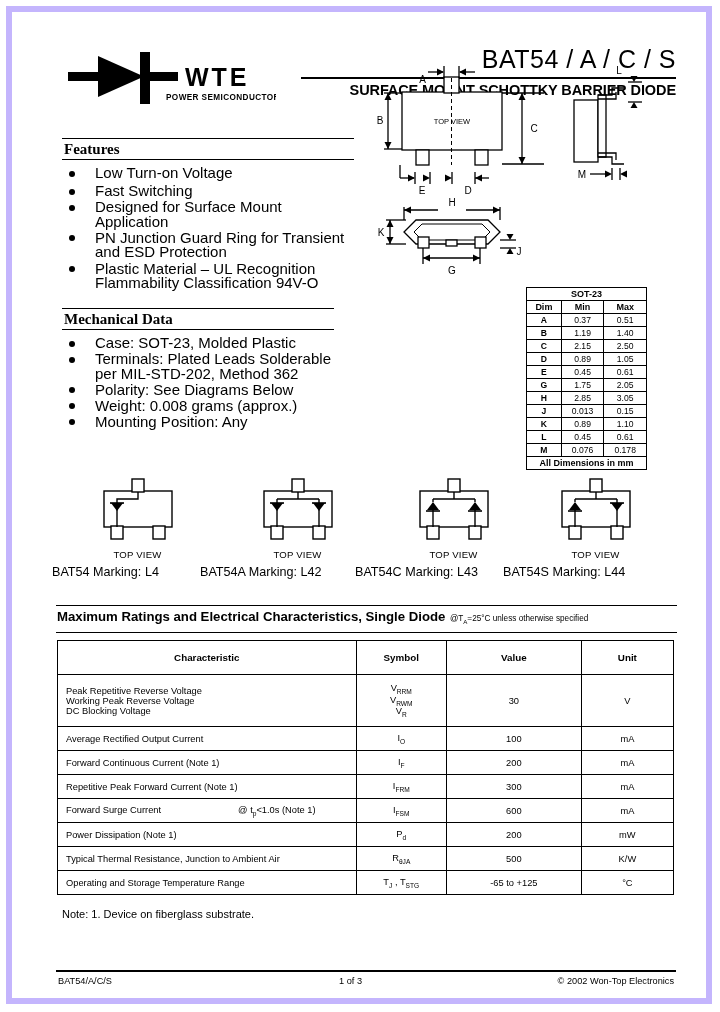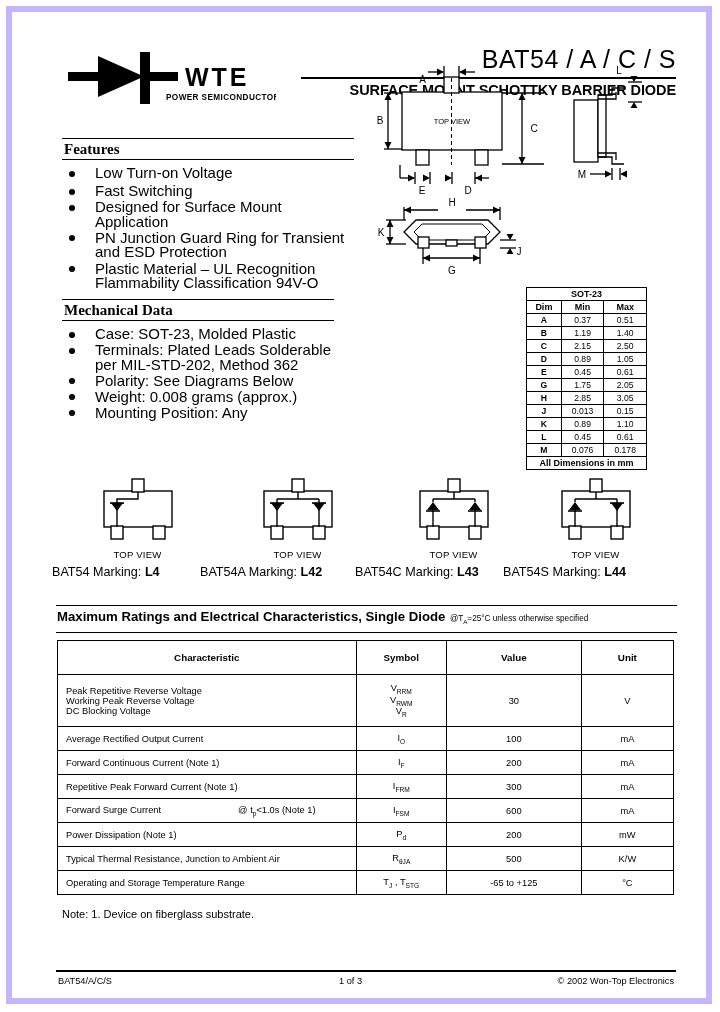--- a/index.html
+++ b/index.html
@@ -155,21 +155,21 @@
   .topview-lbl {
     font-size: 9.6px;
     margin-top: 2px;
     letter-spacing: 0.2px;
   }
   .marklbl {
     font-size: 12.6px;
     margin-top: 2px;
     white-space: nowrap;
   }
-  .marklbl b { font-weight: bold; text-align: right; }
+  .marklbl b { font-weight: normal; text-align: right; }
 
   
   .ratings-head {
     position: absolute;
     left: 0;
     top: 573px;
     width: 620px;
     border-top: 1.8px solid #000;
     border-bottom: 1.8px solid #000;
     padding: 2px 0 2px 1px;
@@ -273,21 +273,21 @@
     <div class="sec-title">Features</div>
     <ul class="bullets">
       <li>Low Turn-on Voltage</li>
       <li class="tight">Fast Switching</li>
       <li class="tight">Designed for Surface Mount Application</li>
       <li class="tight">PN Junction Guard Ring for Transient and ESD Protection</li>
       <li class="tight">Plastic Material – UL Recognition Flammability Classification 94V-O</li>
     </ul>
   </div>
 
-  <div class="sec" style="left:6px; top:267px; width:272px;">
+  <div class="sec" style="left:6px; top:276px; width:272px;">
     <div class="sec-title">Mechanical Data</div>
     <ul class="bullets">
       <li class="tight">Case: SOT-23, Molded Plastic</li>
       <li class="tight">Terminals: Plated Leads Solderable per MIL-STD-202, Method 362</li>
       <li class="tight">Polarity: See Diagrams Below</li>
       <li class="tight">Weight: 0.008 grams (approx.)</li>
       <li class="tight">Mounting Position: Any</li>
     </ul>
   </div>
 

